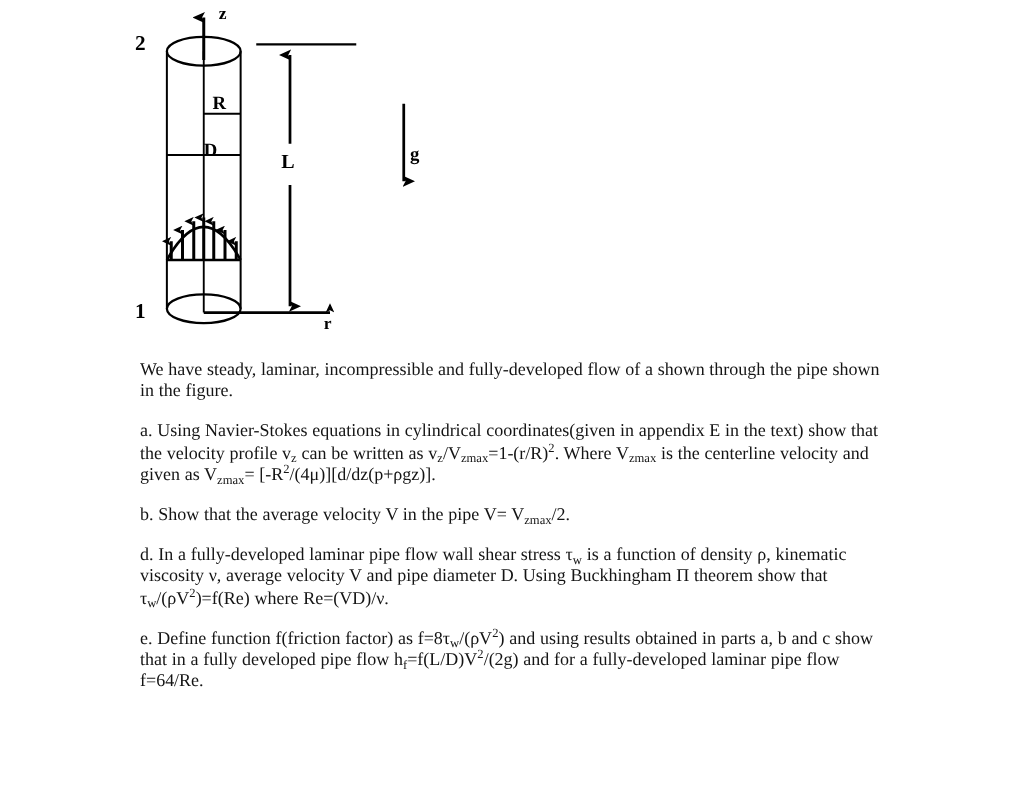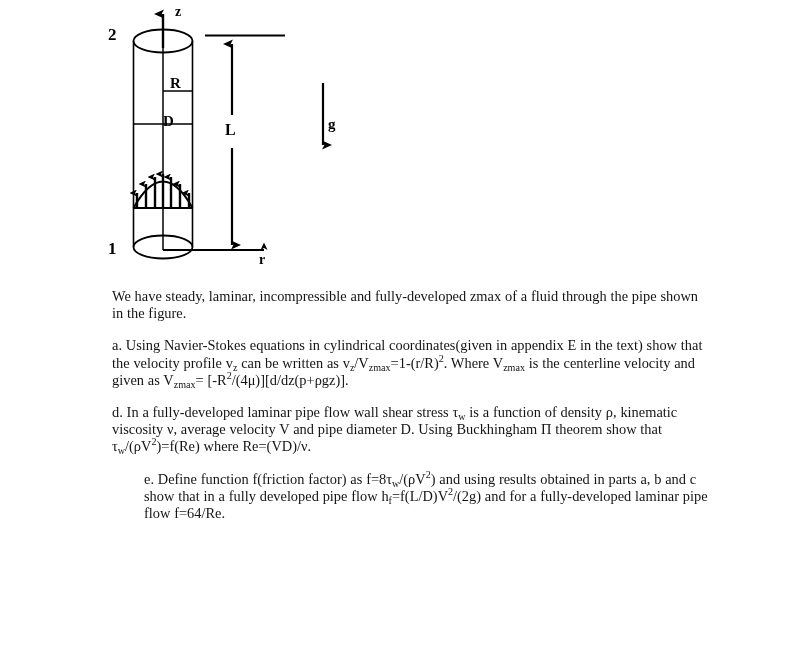--- a/index.html
+++ b/index.html
@@ -45,21 +45,21 @@
   .para {
     font-family: "Liberation Serif", "DejaVu Serif", serif;
     font-size: 14.4px;
     line-height: 17.2px;
     color: #141414;
     margin: 0 0 15px 0;
     text-align: left;
     letter-spacing: 0.0px;
     word-spacing: 0.2px;
   }
-  .para:last-child { margin-bottom: 0; margin-left: 32px; }
+  .para:last-child { margin-bottom: 0; }
   .para sub {
     font-size: 0.70em;
     vertical-align: -0.28em;
     line-height: 0;
   }
   .para sup {
     font-size: 0.70em;
     vertical-align: 0.55em;
     line-height: 0;
   }
@@ -135,23 +135,24 @@
 
   <div class="fig-label" style="left:163px; top:114px; font-size:15px;">D</div>
 
   <div class="fig-label" style="left:225px; top:122px; font-size:16px;">L</div>
 
   <div class="fig-label" style="left:328px; top:117px; font-size:15px;">g</div>
 </div>
 
 <div id="prose">
 
-  <p class="para">We have steady, laminar, incompressible and fully-developed zmax of a fluid through the pipe shown in the figure.</p>
+  <p class="para">We have steady, laminar, incompressible and fully-developed flow of a shown through the pipe shown in the figure.</p>
 
   <p class="para">a. Using Navier-Stokes equations in cylindrical coordinates(given  in appendix E in the text) show that the velocity profile v<sub>z</sub> can be written as v<sub>z</sub>/V<sub>zmax</sub>=1-(r/R)<sup>2</sup>. Where V<sub>zmax</sub> is the centerline velocity and given as V<sub>zmax</sub>= [-R<sup>2</sup>/(4μ)][d/dz(p+ρgz)].</p>
 
+  <p class="para">b. Show that the average velocity V in the pipe V= V<sub>zmax</sub>/2.</p>
 
 
   <p class="para">d. In a fully-developed laminar pipe flow wall shear stress τ<sub>w</sub> is a function of density ρ, kinematic viscosity ν, average velocity V and pipe diameter D. Using Buckhingham Π theorem show that τ<sub>w</sub>/(ρV<sup>2</sup>)=f(Re) where Re=(VD)/ν.</p>
 
   <p class="para">e. Define function f(friction factor) as f=8τ<sub>w</sub>/(ρV<sup>2</sup>) and using results obtained in  parts a, b and c show that in a fully developed pipe flow h<sub>f</sub>=f(L/D)V<sup>2</sup>/(2g) and for a fully-developed laminar pipe flow f=64/Re.</p>
 
 </div>
 
 </body></html>

